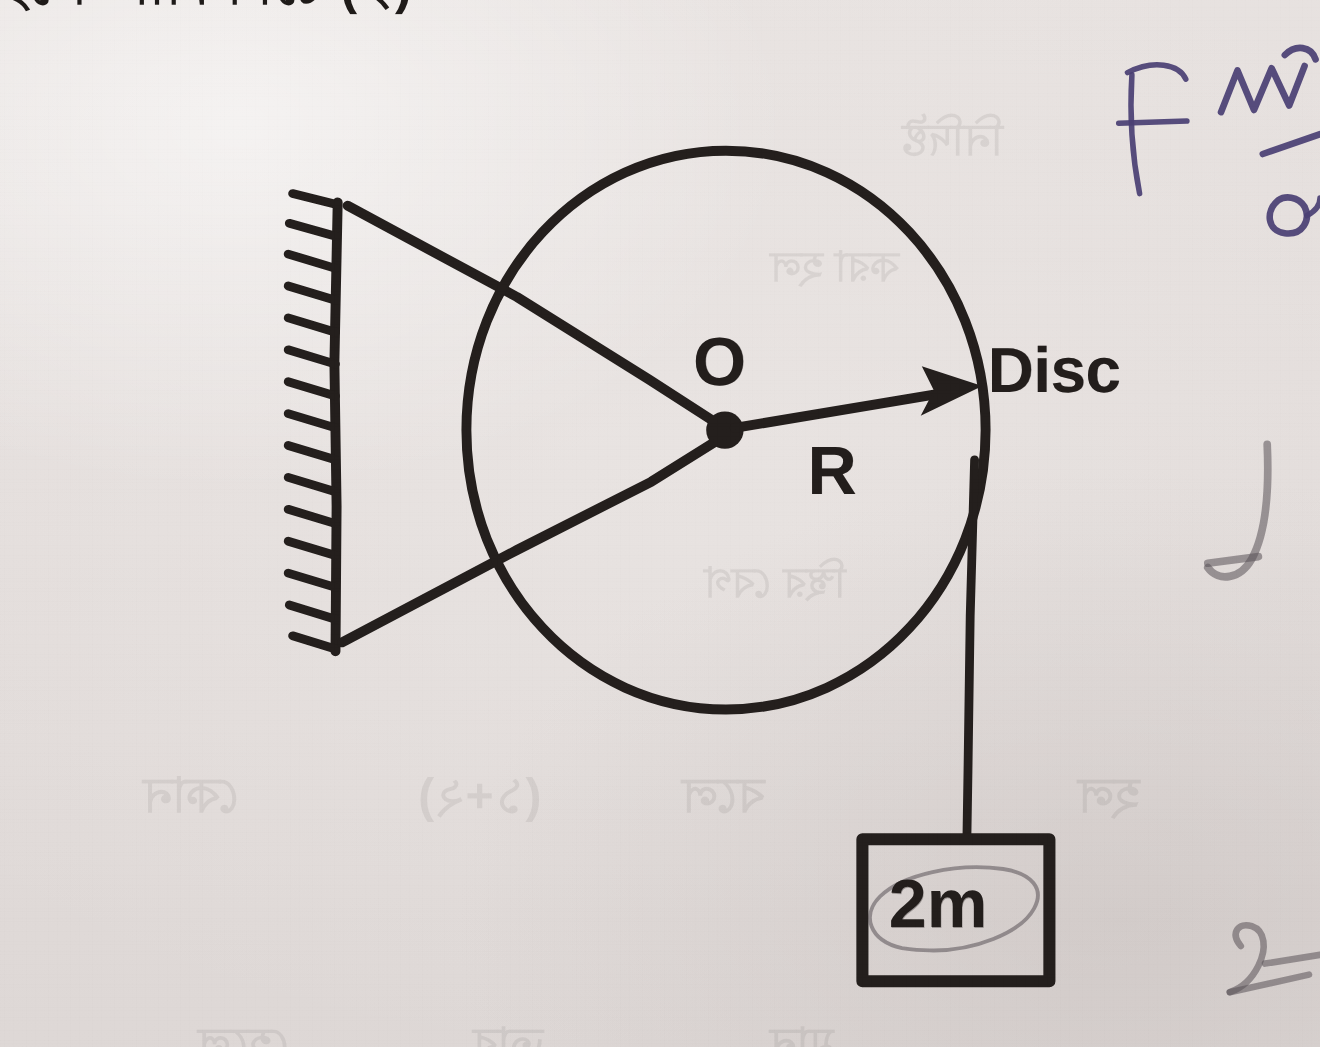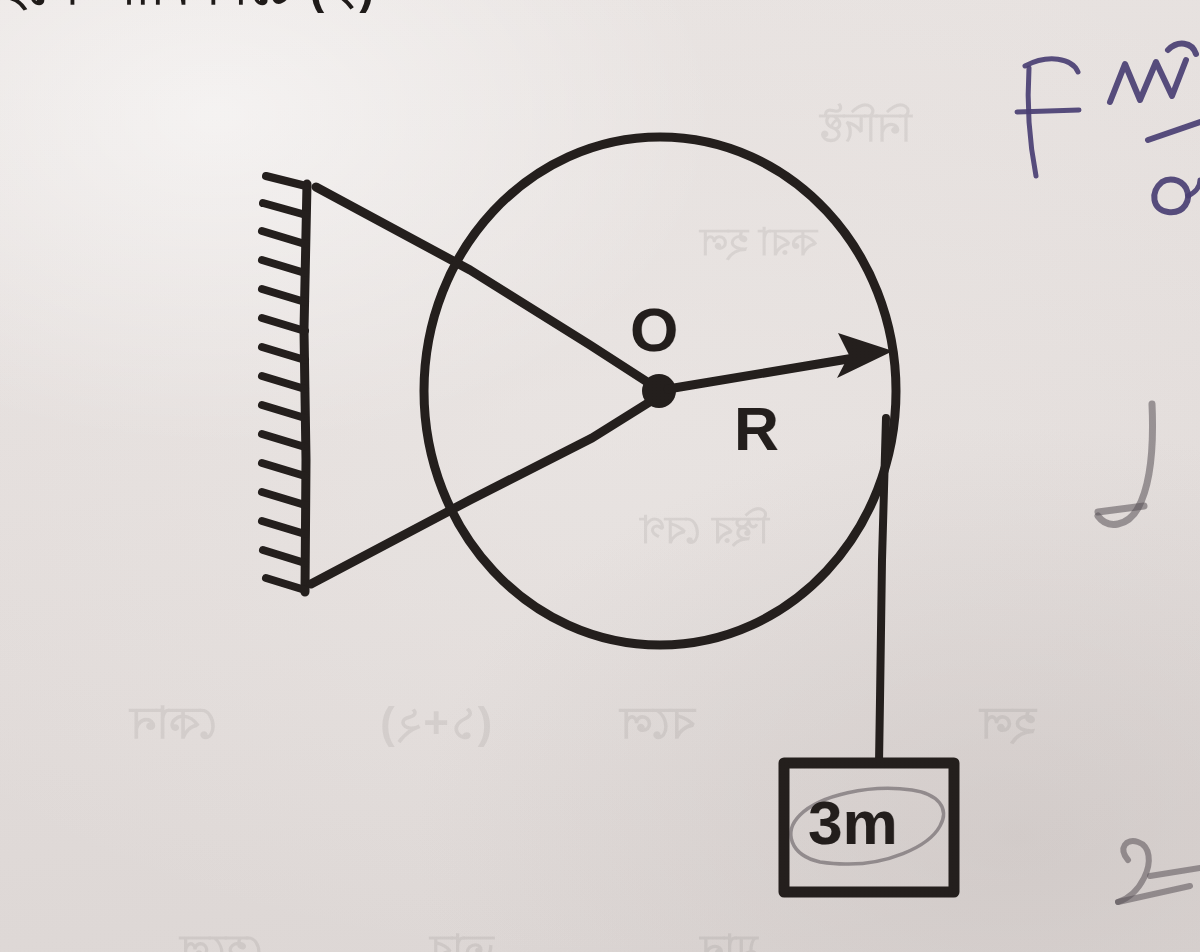--- a/index.html
+++ b/index.html
@@ -211,16 +211,17 @@
       <path class="pencil" stroke-width="6" d="M 1128 860 C 1118 848, 1126 838, 1138 842
                C 1150 846, 1152 862, 1144 878
                C 1136 894, 1124 900, 1118 902"></path>
       <path class="pencil" stroke-width="6" d="M 1118 902 L 1190 886"></path>
       <path class="pencil" stroke-width="6" d="M 1150 876 L 1200 868"></path>
     </g>
   </svg>
 
   <div class="lbl" id="label-O">O</div>
   <div class="lbl" id="label-R">R</div>
-  <div class="lbl" id="label-mass">3m</div>
+  <div class="lbl" id="label-disc">Disc</div>
+  <div class="lbl" id="label-mass">2m</div>
 
   <div id="paper-noise"></div>
 </div>
 
 </body></html>

